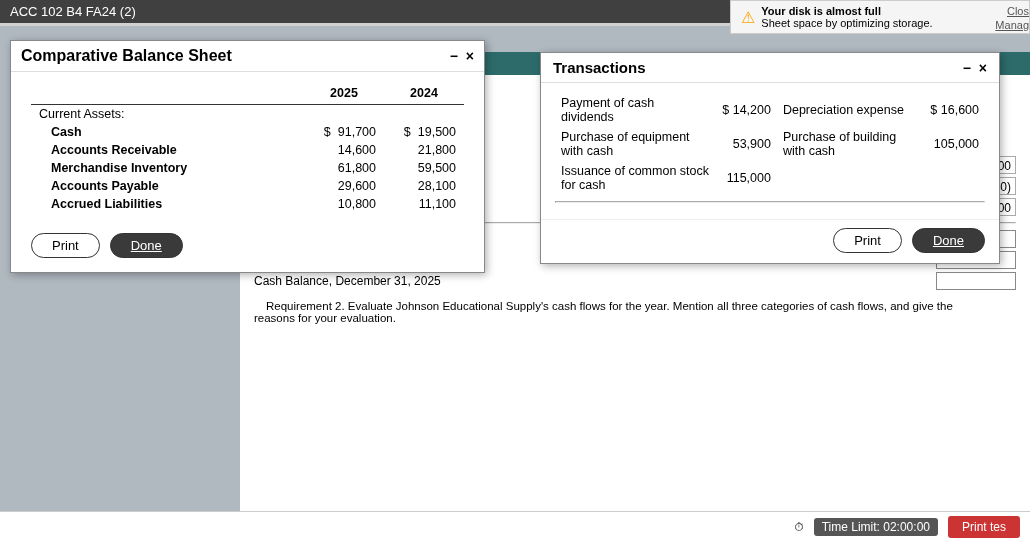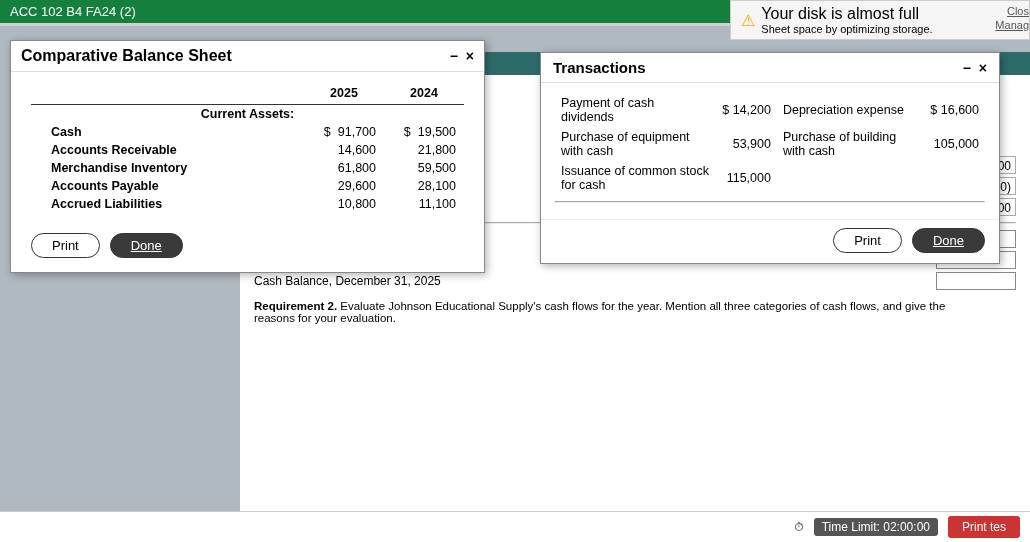--- a/index.html
+++ b/index.html
@@ -8,21 +8,21 @@
       font-size: 13px;
       background: #d0d0d0;
       width: 1030px;
       height: 542px;
       overflow: hidden;
       position: relative;
     }
 
     
     .top-bar {
-      background: #15803d;
+      background: #404040;
       color: white;
       padding: 4px 10px;
       font-size: 13px;
       display: flex;
       align-items: center;
     }
 
     
     .notif-bar {
       position: absolute;
@@ -89,23 +89,22 @@
     }
     .cbs-table th {
       text-align: center;
       padding: 4px 8px;
       border-bottom: 1px solid #333;
     }
     .cbs-table td {
       padding: 2px 8px;
     }
     .cbs-table .section-header {
-      font-weight: bold;
+      font-weight: normal;
       padding-top: 6px;
-      text-align: center;
     }
     .cbs-table .item-row td:first-child {
       padding-left: 20px;
       font-weight: bold;
     }
     .cbs-table .liab-header td {
       padding-top: 6px;
     }
     .cbs-bottom {
       padding: 10px 20px 14px;
@@ -209,21 +208,22 @@
       line-height: 18px;
     }
     .ws-label {
       flex: 1;
     }
     .req-text {
       font-size: 11.5px;
       margin-top: 8px;
     }
     .req-text strong {
-      font-weight: bold;
+      font-weight: normal;
+      margin-left: 12px;
     }
 
     
     .bottom-bar {
       position: absolute;
       bottom: 0;
       right: 0;
       left: 0;
       background: white;
       border-top: 1px solid #ccc;
@@ -264,21 +264,21 @@
 </head>
 <body>
 
 <div class="top-bar">
   <span>ACC 102 B4 FA24 (2)</span>
 </div>
 
 <div class="notif-bar">
   <span class="warn-icon">⚠</span>
   <div>
-    <div style="font-weight:normal;font-size:16px;">Your disk is almost full</div>
+    <div style="font-weight:bold;font-size:11px;">Your disk is almost full</div>
     <div style="font-size:11px;">Sheet space by optimizing storage.</div>
   </div>
   <div style="position:absolute;right:0;top:4px;display:flex;flex-direction:column;gap:2px;align-items:flex-end;">
     <span style="cursor:pointer;font-size:11px;color:#555;text-decoration:underline;">Clos</span>
     <span style="cursor:pointer;font-size:11px;color:#555;text-decoration:underline;">Manag</span>
   </div>
 </div>
 
 <div class="main-bg"></div>
 

